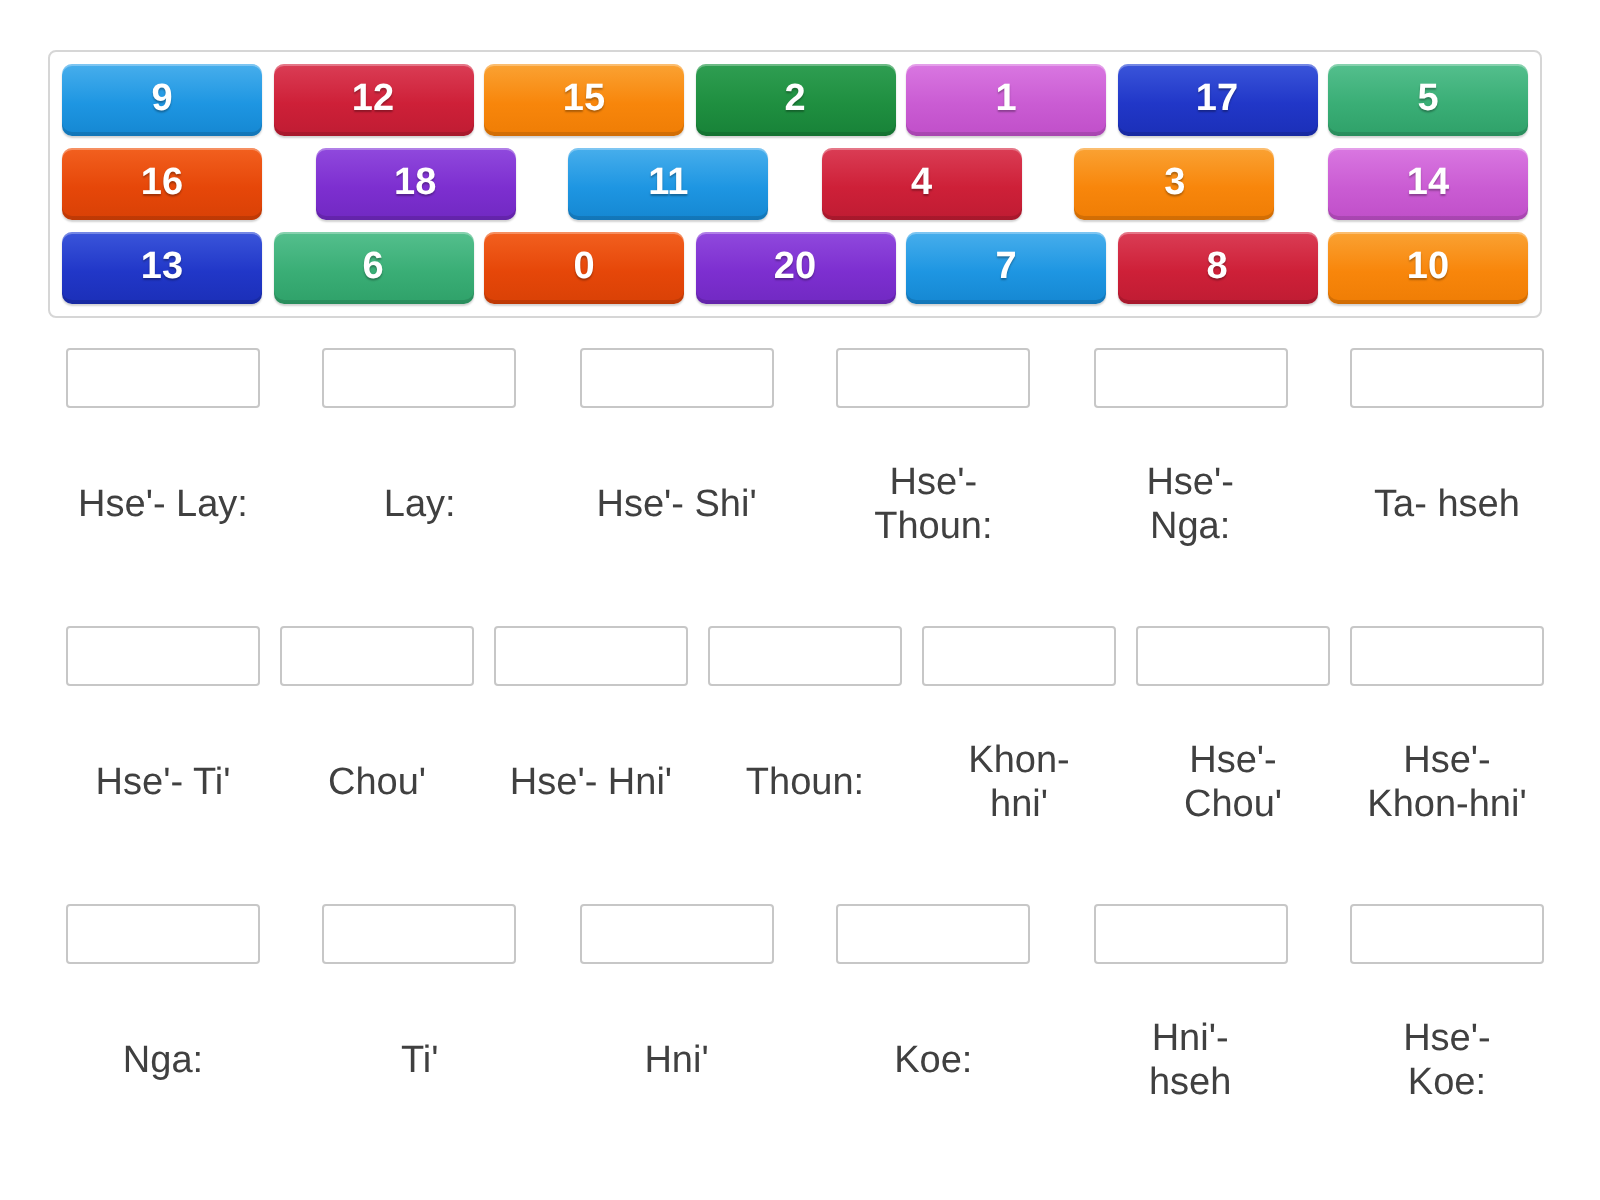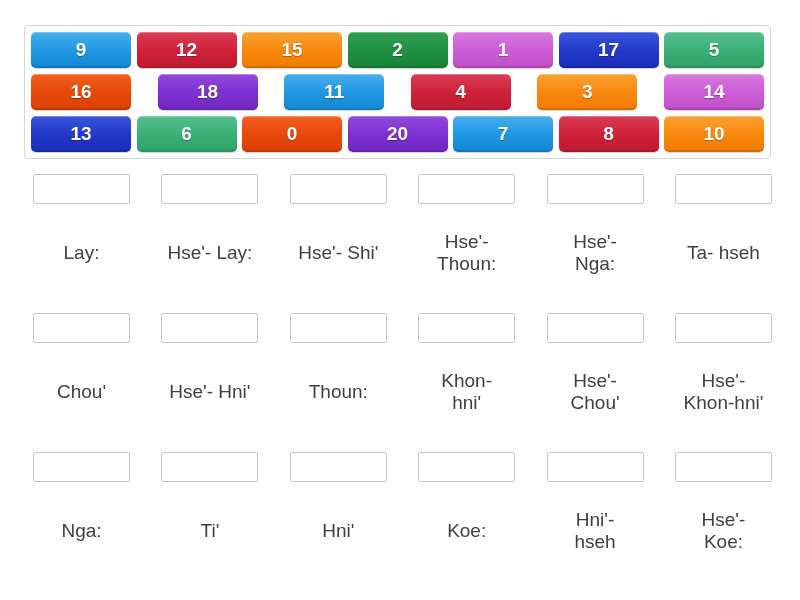--- a/index.html
+++ b/index.html
@@ -59,25 +59,25 @@
       <div class="tile" style="--c1: #47aeec; --c2: #1e96e2; --c3: #1587d2;">7</div>
       <div class="tile" style="--c1: #da3d55; --c2: #ce2038; --c3: #bf1c33;">8</div>
       <div class="tile" style="--c1: #faa233; --c2: #f8860b; --c3: #ef7d05;">10</div>
     </div>
   </div>
 
   <div class="board">
     <div class="board-row">
       <div class="cell">
         <div class="slot"></div>
-        <div class="match-label">Lay:</div>
+        <div class="match-label">Hse'- Lay:</div>
       </div>
       <div class="cell">
         <div class="slot"></div>
-        <div class="match-label">Hse'- Lay:</div>
+        <div class="match-label">Lay:</div>
       </div>
       <div class="cell">
         <div class="slot"></div>
         <div class="match-label">Hse'- Shi'</div>
       </div>
       <div class="cell">
         <div class="slot"></div>
         <div class="match-label">Hse'-
 Thoun:</div>
       </div>
@@ -86,20 +86,24 @@
         <div class="match-label">Hse'-
 Nga:</div>
       </div>
       <div class="cell">
         <div class="slot"></div>
         <div class="match-label">Ta- hseh</div>
       </div>
     </div>
 
     <div class="board-row">
+      <div class="cell">
+        <div class="slot"></div>
+        <div class="match-label">Hse'- Ti'</div>
+      </div>
       <div class="cell">
         <div class="slot"></div>
         <div class="match-label">Chou'</div>
       </div>
       <div class="cell">
         <div class="slot"></div>
         <div class="match-label">Hse'- Hni'</div>
       </div>
       <div class="cell">
         <div class="slot"></div>

